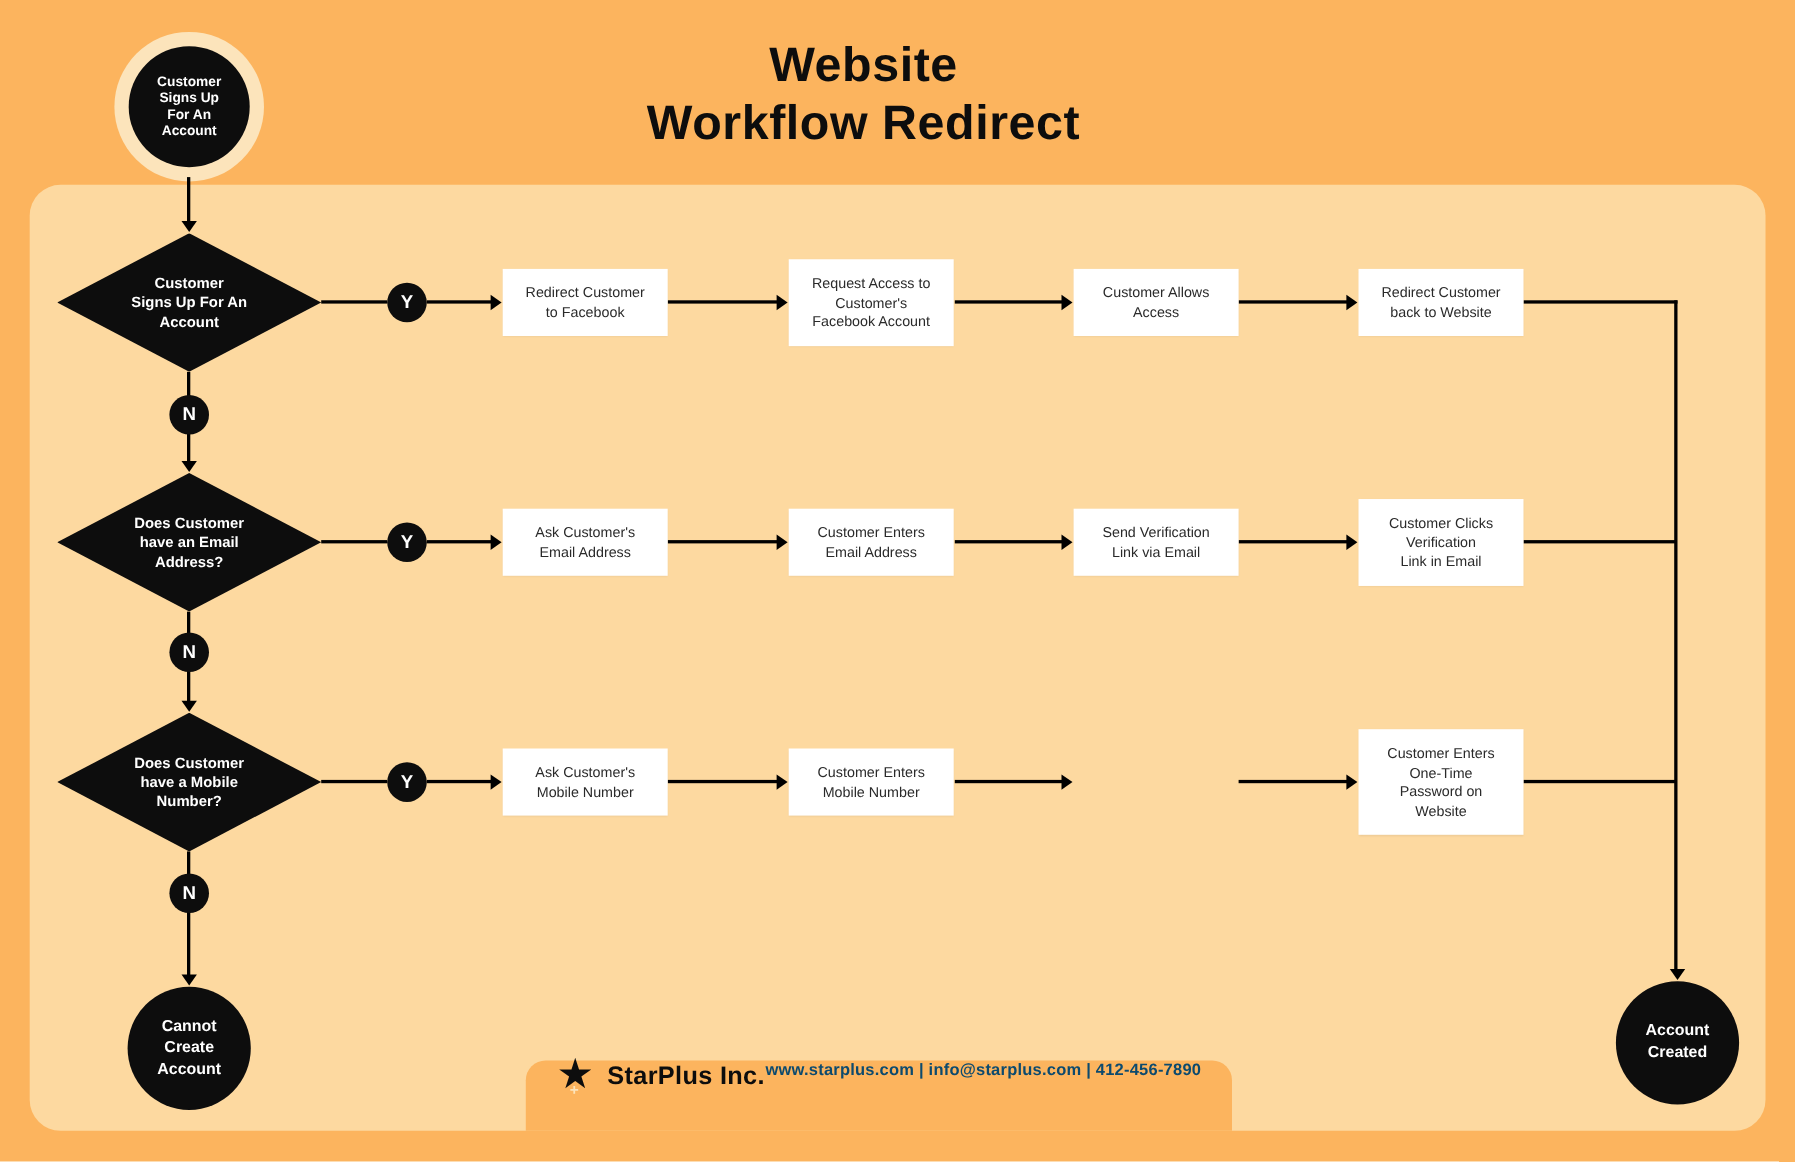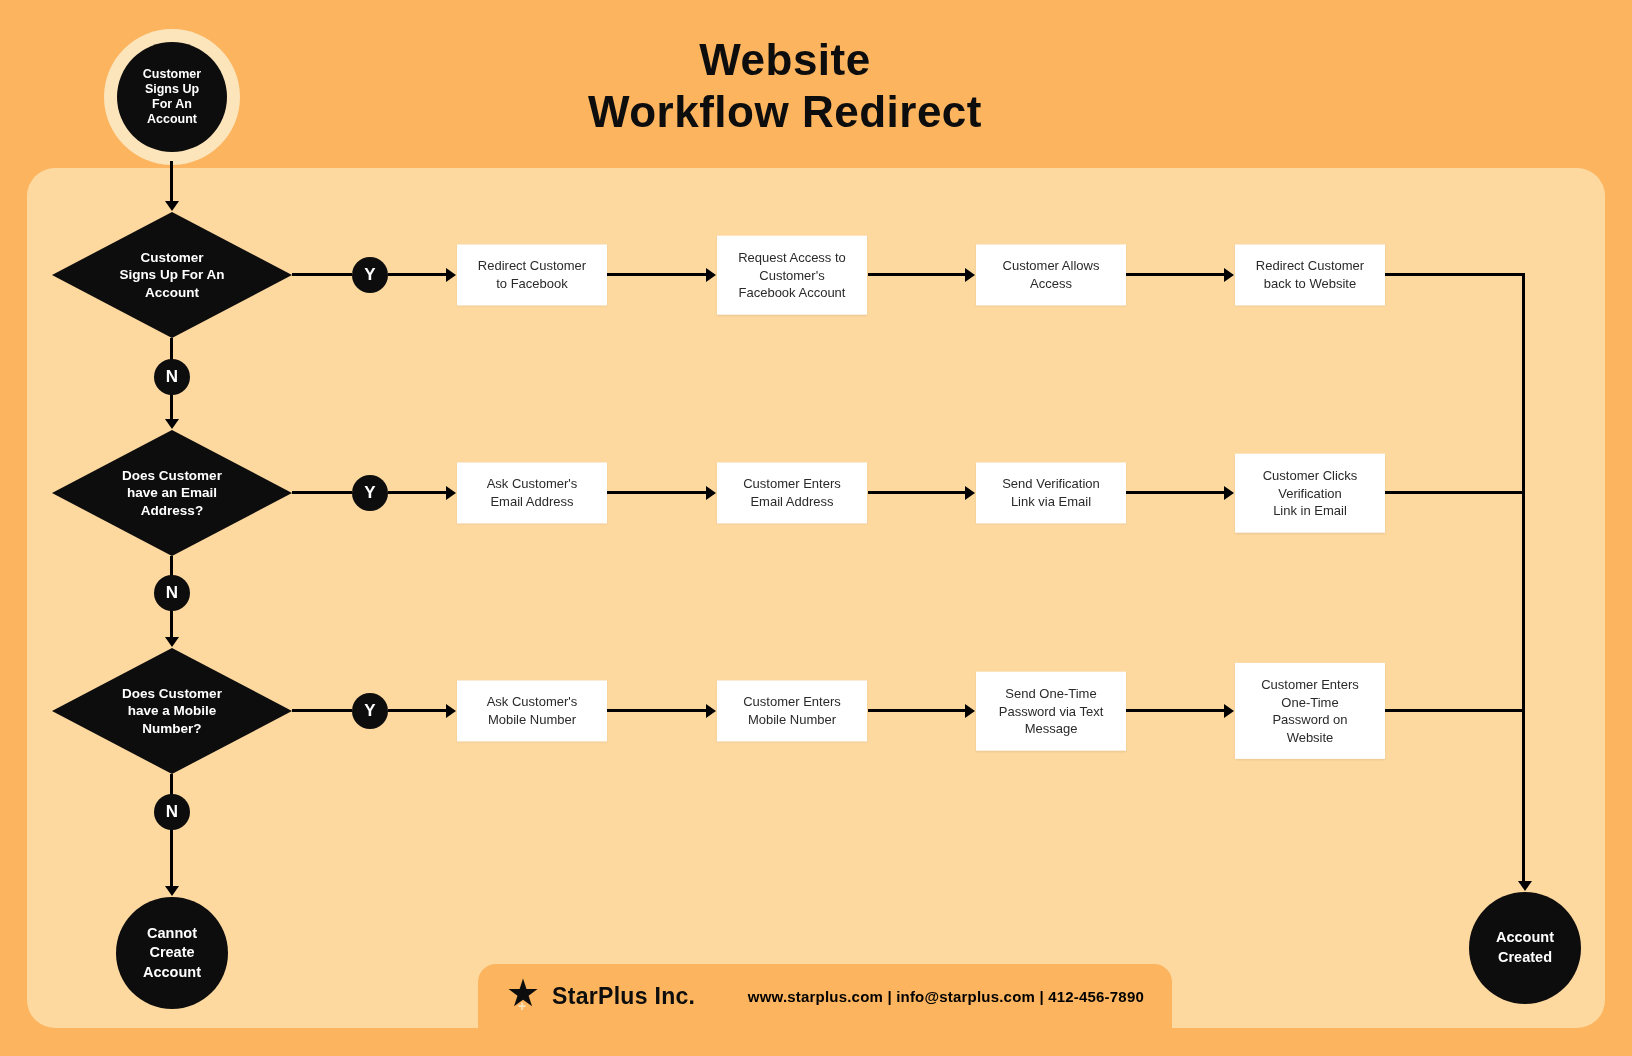--- a/index.html
+++ b/index.html
@@ -76,32 +76,32 @@
 
   
   .hl { position:absolute; height:3px; background:#000; }
   .vl { position:absolute; width:3px; background:#000; }
   .ar { position:absolute; width:0; height:0; }
   .ar.down  { border-left:7px solid transparent; border-right:7px solid transparent; border-top:10px solid #000; }
   .ar.right { border-top:7px solid transparent; border-bottom:7px solid transparent; border-left:10px solid #000; }
 
   
   .footer-bar {
-    position:absolute; left:478px; top:964px; width:694px; height:64px;
+    position:absolute; left:478px; top:964px; width:642px; height:64px;
     background:#fcb45e; border-radius:18px 18px 0 0;
-    display:flex; align-items:center; padding:0 28px; box-sizing:border-box;
+    display:flex; align-items:flex-start; padding:0 28px; box-sizing:border-box;
   }
   .star { position:relative; font-size:38px; line-height:38px; color:#0d0d0d; margin-top:-6px; }
   .star::before { content:"★"; }
   .star::after {
     content:"+"; position:absolute; left:12px; top:13px;
     color:#fce4bb; font-size:14px; font-weight:700;
   }
   .company { margin-left:12px; font-size:23px; font-weight:800; color:#0d0d0d; letter-spacing:0.3px; }
-  .contact { margin-left:auto; font-size:15px; font-weight:600; color:#000000; letter-spacing:0.2px; }
+  .contact { margin-left:auto; font-size:15px; font-weight:600; color:#0c4a6e; letter-spacing:0.2px; }
 </style>
 </head>
 <body>
 
 <div class="page">
 
   <div class="panel"></div>
 
   <div class="title">
     <div>Website</div>
@@ -202,23 +202,20 @@
   <div class="box" style="left:1235px; top:493px;">Customer Clicks
 Verification
 Link in Email</div>
   <div class="box" style="left:976px; top:493px;">Send Verification
 Link via Email</div>
 
   <div class="box" style="left:457px; top:711px;">Ask Customer's
 Mobile Number</div>
   <div class="box" style="left:717px; top:711px;">Customer Enters
 Mobile Number</div>
-  <div class="box" style="left:976px; top:711px;">Send One-Time
-Password via Text
-Message</div>
   <div class="box" style="left:1235px; top:711px;">Customer Enters
 One-Time
 Password on
 Website</div>
 
   <div class="end-node" style="left:116px; top:897px;">Cannot
 Create
 Account</div>
   <div class="end-node" style="left:1469px; top:892px;">Account
 Created</div>

